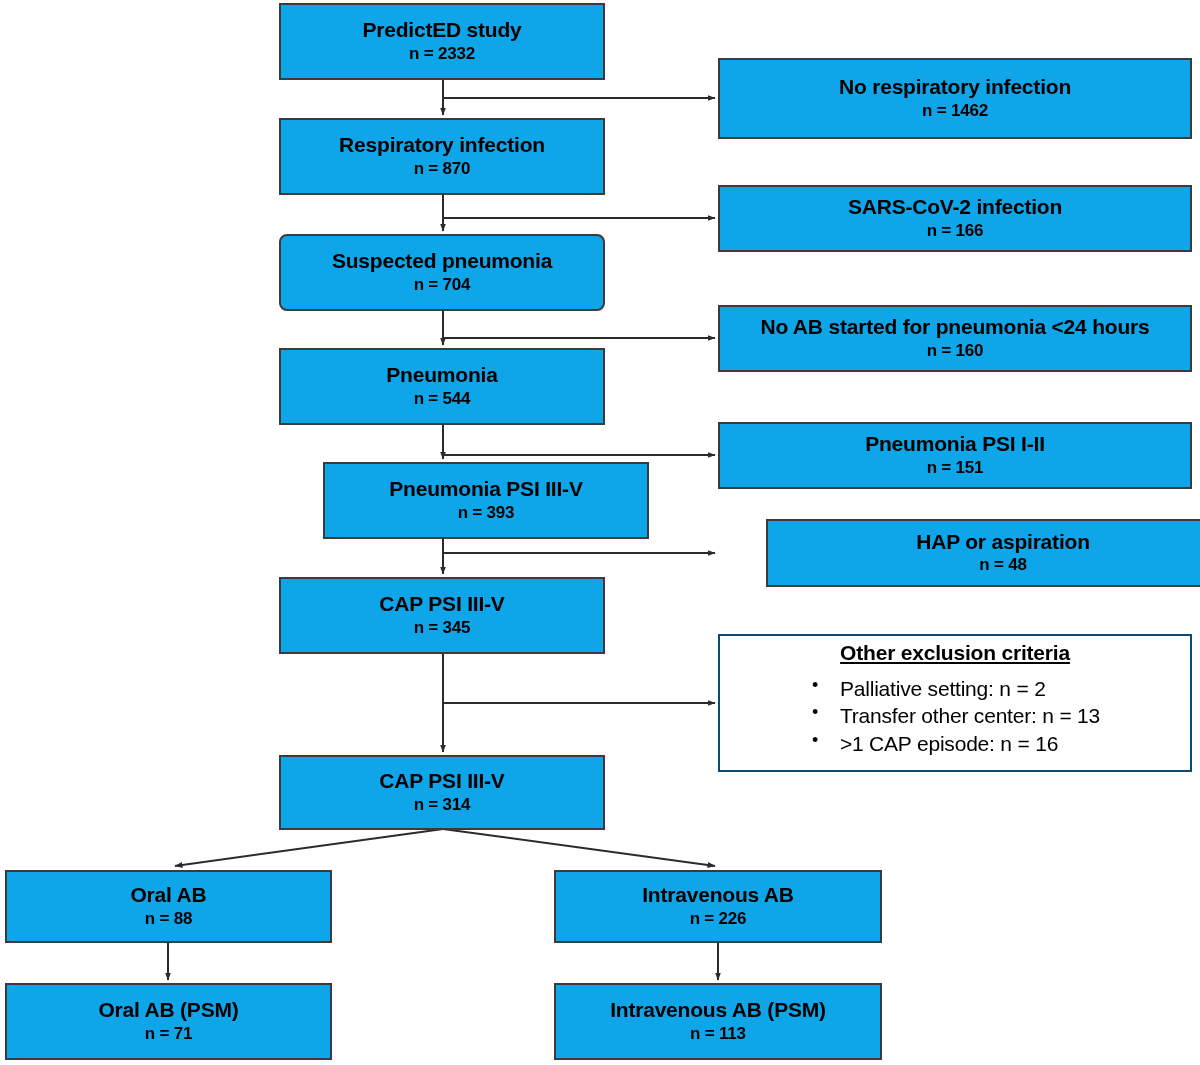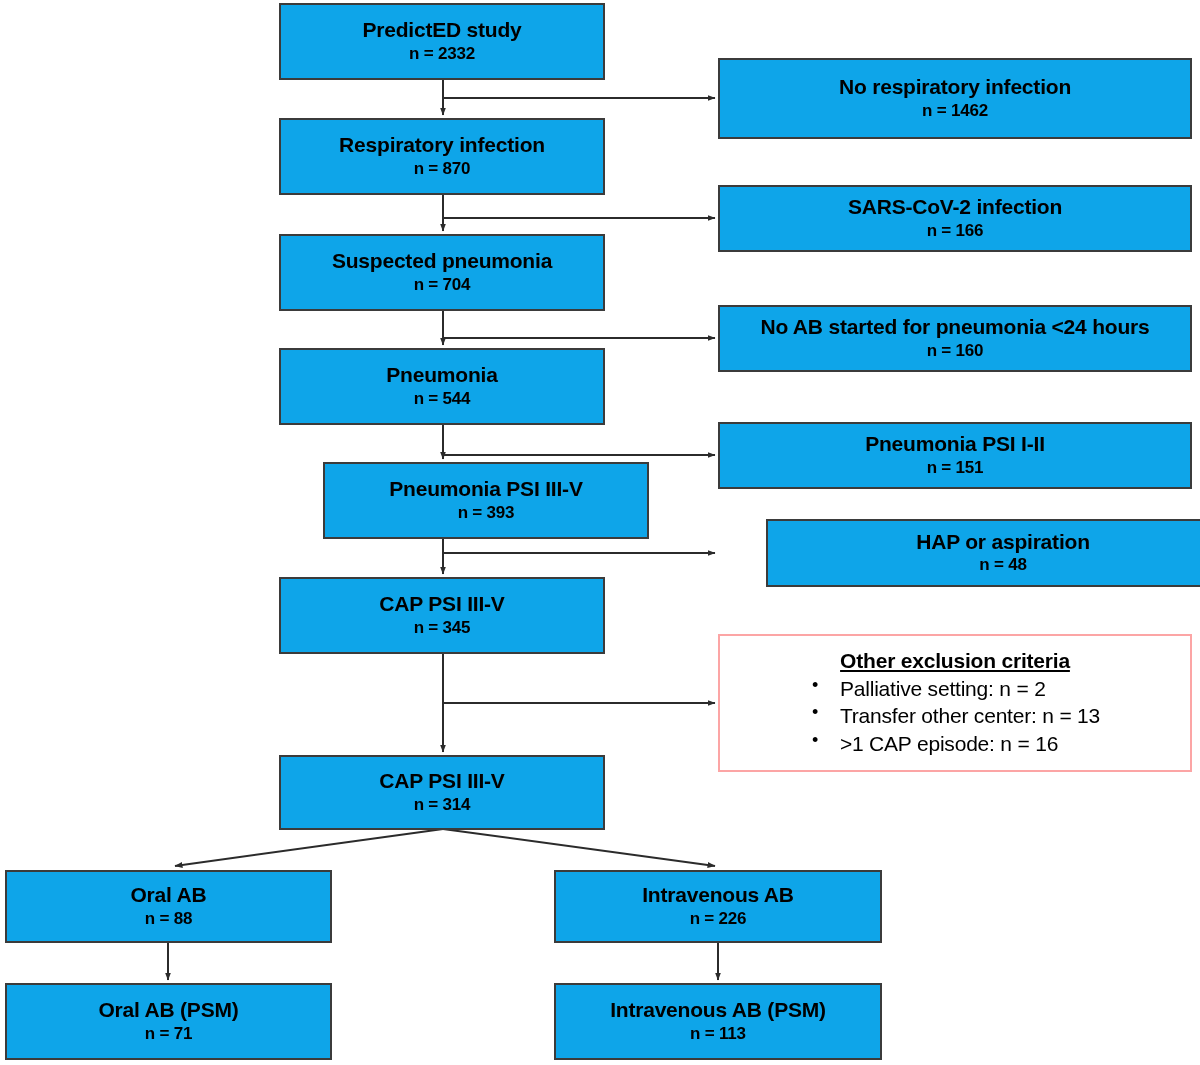--- a/index.html
+++ b/index.html
@@ -34,39 +34,39 @@
   }
   .box .line2 {
     font-weight: bold;
     font-size: 17px;
     color: #000000;
     line-height: 1.3;
     letter-spacing: -0.2px;
   }
   .excl-box {
     position: absolute;
-    border: 2px solid #fca5a5;
+    border: 2px solid #0c4a6e;
     background: #ffffff;
     display: flex;
     flex-direction: column;
     align-items: center;
     justify-content: center;
     padding: 4px 10px;
   }
   .excl-title {
     font-weight: bold;
     font-size: 21px;
     text-decoration: underline;
     color: #000000;
     line-height: 1.2;
     margin-bottom: 1px;
     letter-spacing: -0.2px;
   }
   .excl-list {
-    margin: 0; padding: 0;
+    margin: 8px; padding: 0;
     list-style: none;
   }
   .excl-list li {
     font-size: 21px;
     color: #000000;
     line-height: 1.32;
     position: relative;
     padding-left: 30px;
     letter-spacing: -0.2px;
     text-align: left;
@@ -129,21 +129,21 @@
   <div class="box" style="left:279px; top:3px; width:326px; height:77px;">
     <span class="line1">PredictED study</span>
     <span class="line2">n = 2332</span>
   </div>
 
   <div class="box" style="left:279px; top:118px; width:326px; height:77px;">
     <span class="line1">Respiratory infection</span>
     <span class="line2">n = 870</span>
   </div>
 
-  <div class="box" style="left:279px; top:234px; width:326px; height:77px;">
+  <div class="box" style="left:279px; top:234px; width:326px; height:77px;border-radius:8px;">
     <span class="line1">Suspected pneumonia</span>
     <span class="line2">n = 704</span>
   </div>
 
   <div class="box" style="left:279px; top:348px; width:326px; height:77px;">
     <span class="line1">Pneumonia</span>
     <span class="line2">n = 544</span>
   </div>
 
   <div class="box" style="left:279px; top:462px; width:326px; height:77px;margin-left:44px;">

